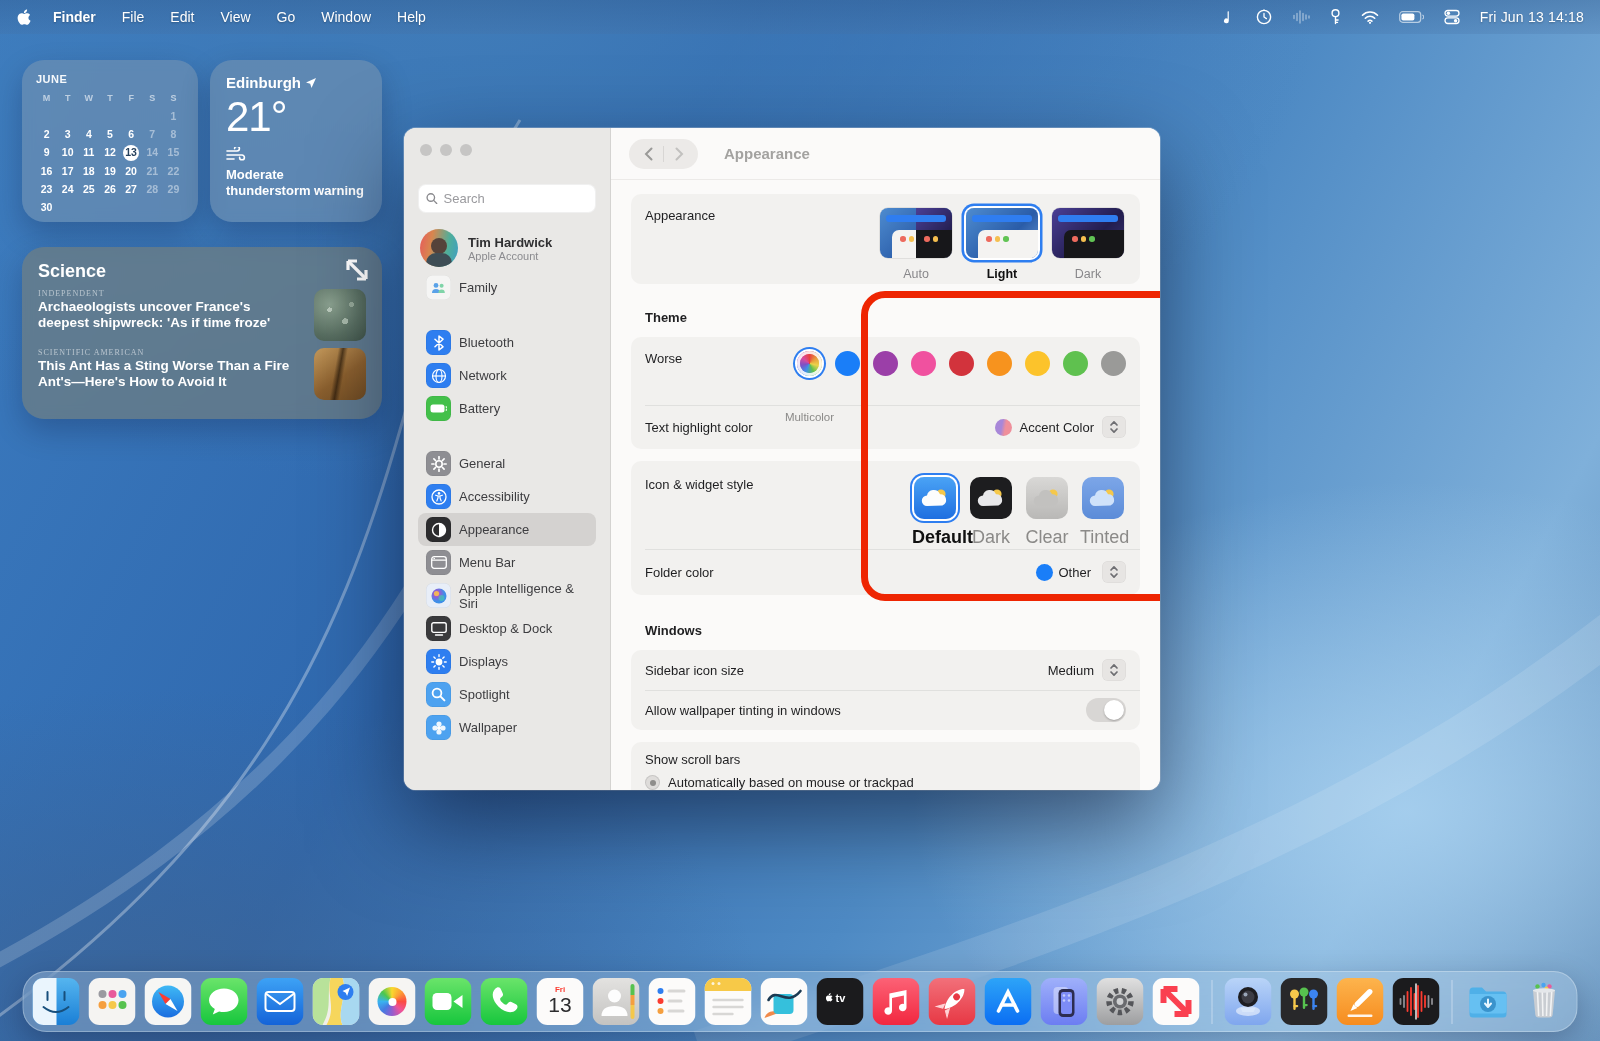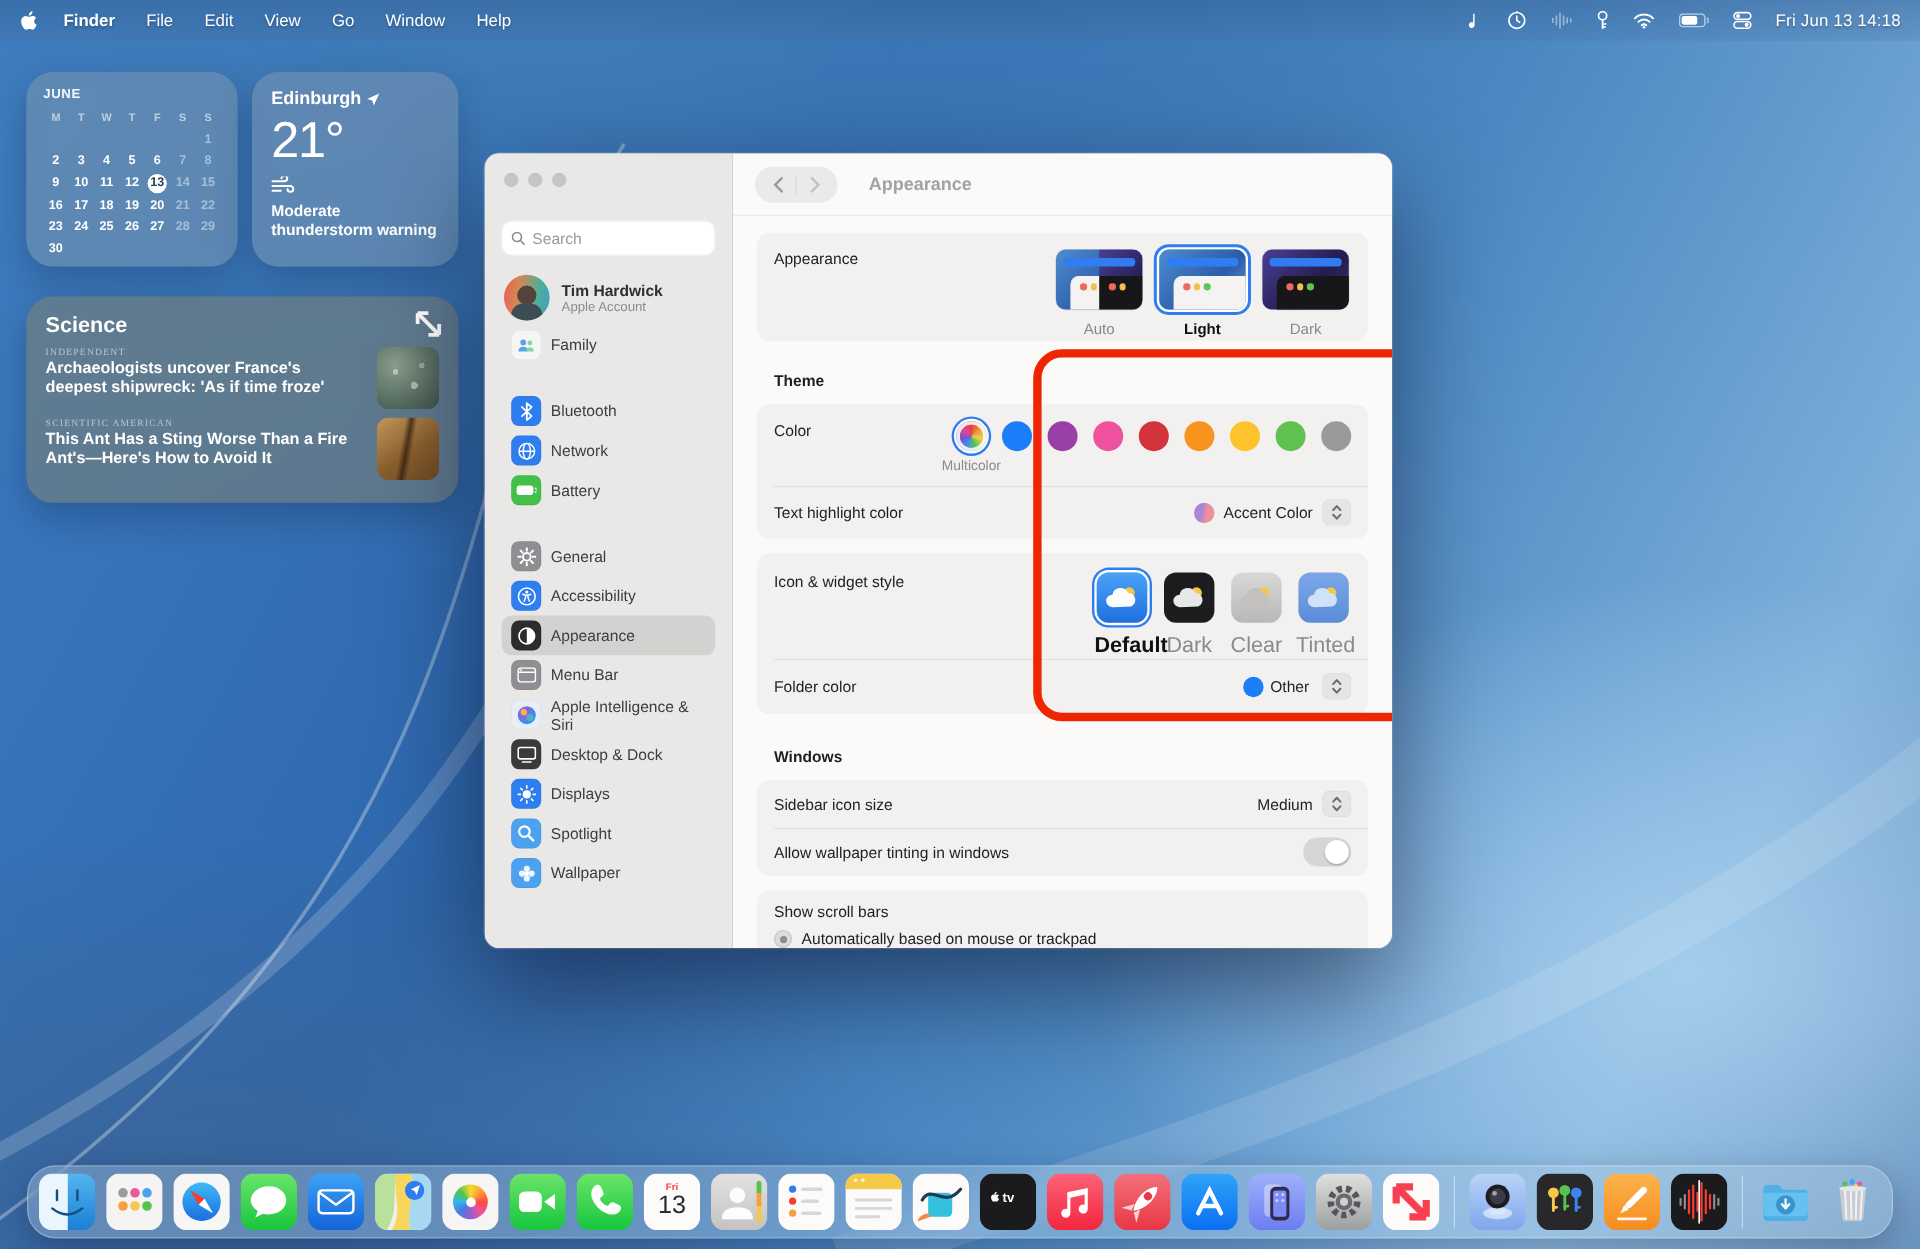--- a/index.html
+++ b/index.html
@@ -130,21 +130,21 @@
     border-radius:0; background:#17171a; display:flex; gap:3px; padding:6px 0 0 8px; }
   .thumb.sel .mini { box-shadow:0 0 0 2px #fff, 0 0 0 4.5px #2e7ef0; }
   .tlabel { margin-top:9px; font-size:12.5px; color:#88878a; }
   .thumb.sel .tlabel { color:#111; font-weight:bold; }
 
   
   .theme-hdr { margin-top:26px; }
   .theme-card { margin-top:12px; }
   .row-color { height:68px; align-items:flex-start; padding-top:14px; }
   .swatches { margin-left:auto; display:flex; gap:13px; align-items:flex-start; padding-right:0; }
-  .swatch-wrap { display:flex; flex-direction:column; align-items:center; width:25px; }
+  .swatch-wrap { display:flex; flex-direction:column; align-items:center; width:25px;gap:28px; }
   .swatch { width:25px; height:25px; border-radius:50%; }
   .swatch.sel { box-shadow:0 0 0 2px #fff, 0 0 0 4px #2e7ef0; }
   .multicolor { background:conic-gradient(#e8403f,#e89a3c,#ecd24a,#5fc14f,#3f8fe8,#7b51c6,#d84a9e,#e8403f);
     position:relative; }
   .multicolor::after { content:""; position:absolute; inset:3px; border-radius:50%;
     background:conic-gradient(#e8403f,#e89a3c,#ecd24a,#5fc14f,#3f8fe8,#7b51c6,#d84a9e,#e8403f);
     box-shadow:0 0 0 3px rgba(255,255,255,.85); }
   .swatch-label { font-size:11.5px; color:#8b8a88; margin-top:7px; white-space:nowrap; }
   .row-h44 { height:44px; }
   .minidot { width:17px; height:17px; border-radius:50%; }
@@ -633,21 +633,21 @@
 
     </div>
                 <div class="tlabel">Dark</div>
               </div>
             </div>
         </div>
 
         <div class="sec-hdr theme-hdr">Theme</div>
         <div class="card theme-card">
           <div class="row row-color">
-            <span class="rlabel">Color</span>
+            <span class="rlabel">Worse</span>
             <div class="swatches" id="color-swatches">
                 <div class="swatch-wrap">
                   <span class="swatch multicolor sel"></span>
                   <span class="swatch-label">Multicolor</span>
                 </div>
                 <div class="swatch-wrap">
                   <span class="swatch" style="background:#1a7ef8"></span>
                 </div>
                 <div class="swatch-wrap">
                   <span class="swatch" style="background:#9b3fa8"></span>

